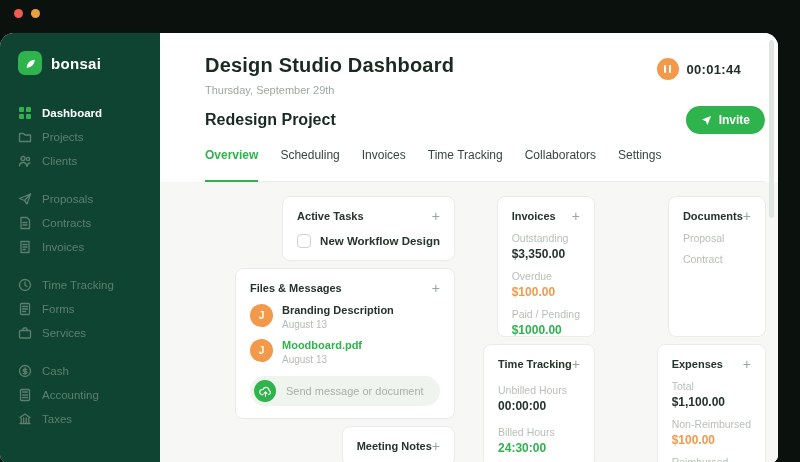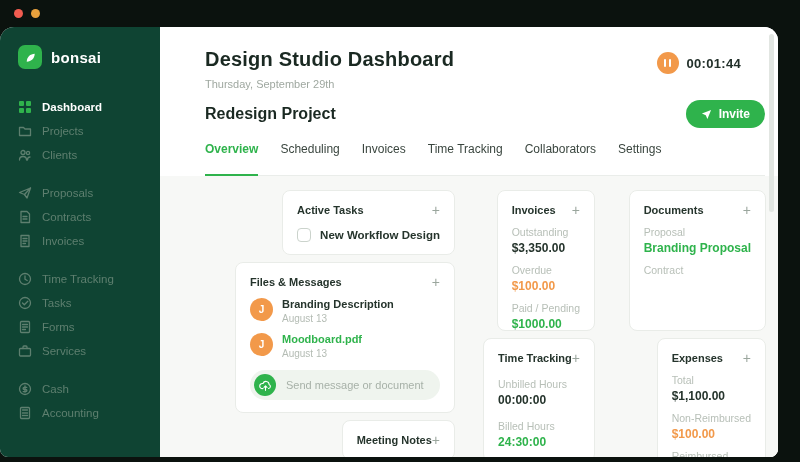--- a/index.html
+++ b/index.html
@@ -11,21 +11,21 @@
     position:relative; overflow:hidden;
     -webkit-font-smoothing:antialiased;
   }
   
   .traffic { position:absolute; top:9px; left:14px; display:flex; gap:8px; z-index:5; }
   .dot { width:9px; height:9px; border-radius:50%; cursor:pointer; }
   .dot-close { background:#F15C50; }
   .dot-min { background:#E8A13D; }
 
   .window {
-    position:absolute; left:0; top:27px; width:778px; height:430px;
+    position:absolute; left:0; top:33px; width:778px; height:430px;
     border-radius:14px 14px 8px 8px; overflow:hidden; display:flex; background:#ffffff;
   }
 
   
   .sidebar { width:160px; flex:none; background:#0F4433; padding:18px 0 0 18px; }
   .logo { display:flex; align-items:center; gap:9px; margin-bottom:26px; }
   .logo-badge { width:24px; height:24px; border-radius:7px; background:#2FB34C; display:flex; align-items:center; justify-content:center; }
   .logo-text { color:#fff; font-size:15px; font-weight:700; letter-spacing:.3px; }
   .nav-group { margin-top:14px; }
   .nav-group:first-of-type { margin-top:0; }
@@ -171,27 +171,20 @@
     <div class="nav-group">
       <div class="nav-item">
         <svg viewBox="0 0 14 14">
             <circle cx="7" cy="7" r="5.5"></circle>
             <path d="M7 4v3.2l2.2 1.3"></path>
           </svg>
         <span>Time Tracking</span>
       </div>
       <div class="nav-item">
         <svg viewBox="0 0 14 14">
-            <circle cx="7" cy="7" r="5.5"></circle>
-            <path d="M4.5 7l1.8 1.8 3.5-3.5"></path>
-          </svg>
-        <span>Tasks</span>
-      </div>
-      <div class="nav-item">
-        <svg viewBox="0 0 14 14">
             <rect x="2.5" y="1.5" width="9" height="11" rx="1"></rect>
             <path d="M4.5 4.5h5M4.5 7h5M4.5 9.5h3"></path>
           </svg>
         <span>Forms</span>
       </div>
       <div class="nav-item">
         <svg viewBox="0 0 14 14">
             <rect x="1.5" y="4.5" width="11" height="7.5" rx="1"></rect>
             <path d="M5 4.5V3a1 1 0 011-1h2a1 1 0 011 1v1.5"></path>
           </svg>
@@ -206,20 +199,28 @@
             <path d="M7 3.8v6.4M8.8 5.3H6.2a1.1 1.1 0 000 2.2h1.6a1.1 1.1 0 010 2.2H5.2"></path>
           </svg>
         <span>Cash</span>
       </div>
       <div class="nav-item">
         <svg viewBox="0 0 14 14">
             <rect x="2.5" y="1.5" width="9" height="11" rx="1"></rect>
             <path d="M4.5 4h5M4.5 7h1M6.5 7h1M8.5 7h1M4.5 9.5h1M6.5 9.5h1M8.5 9.5h1"></path>
           </svg>
         <span>Accounting</span>
+      </div>
+      <div class="nav-item">
+        <svg viewBox="0 0 14 14">
+            <path d="M2 5.5L7 2l5 3.5"></path>
+            <path d="M3.2 6v4.5M5.7 6v4.5M8.3 6v4.5M10.8 6v4.5"></path>
+            <path d="M2 11.5h10"></path>
+          </svg>
+        <span>Taxes</span>
       </div>
     </div>
   </div>
 
   <div class="main">
     <div class="topbar">
       <div class="header-row">
         <div>
           <h1 class="page-title">Design Studio Dashboard</h1>
           <div class="page-date">Thursday, September 29th</div>
@@ -343,21 +344,20 @@
       </div>
 
       <div class="col col-right">
         <div class="card card-documents">
           <div class="card-head">
             <span class="card-title">Documents</span>
             <span class="plus">+</span>
           </div>
           <div class="pair">
             <div class="pair-label">Proposal</div>
-            <div class="pair-value val-green">Branding Proposal</div>
           </div>
           <div class="pair">
             <div class="pair-label">Contract</div>
           </div>
         </div>
 
         <div class="card">
           <div class="card-head">
             <span class="card-title">Expenses</span>
             <span class="plus">+</span>

